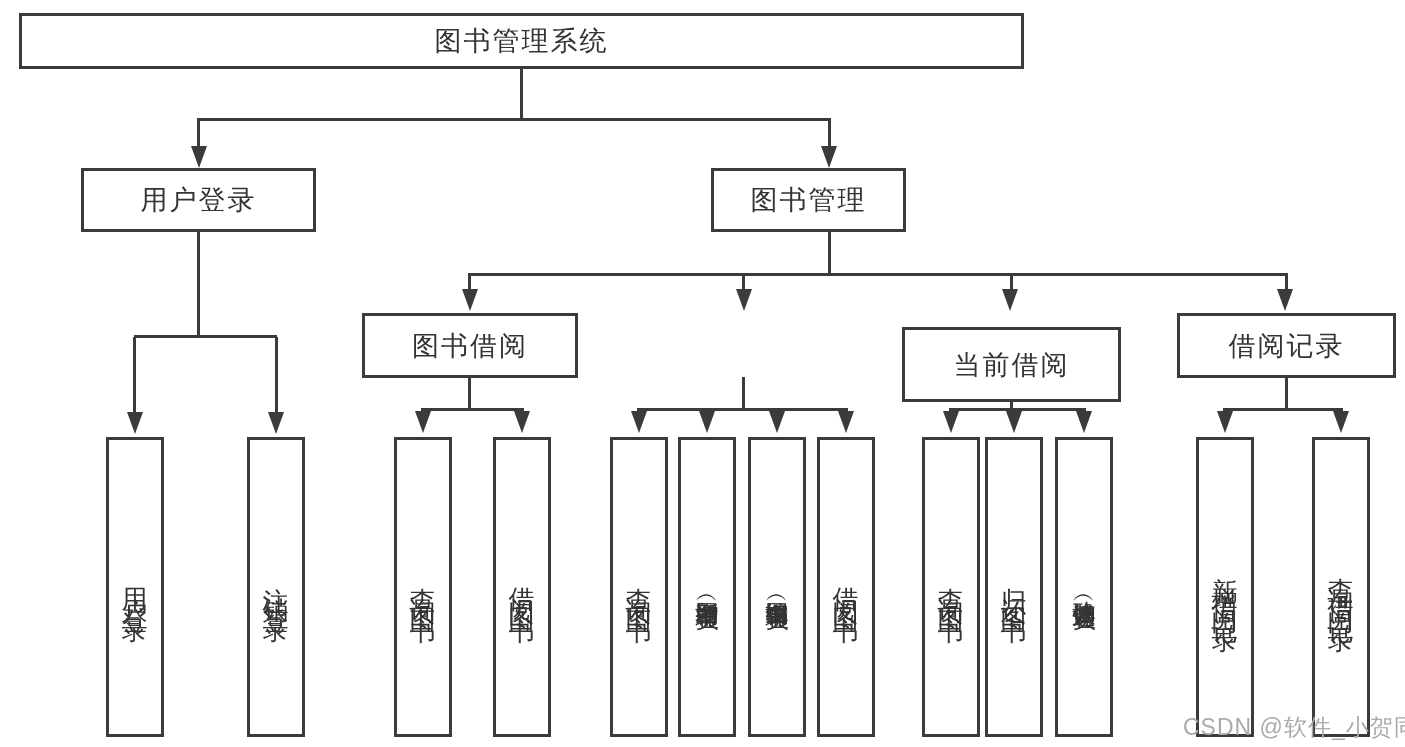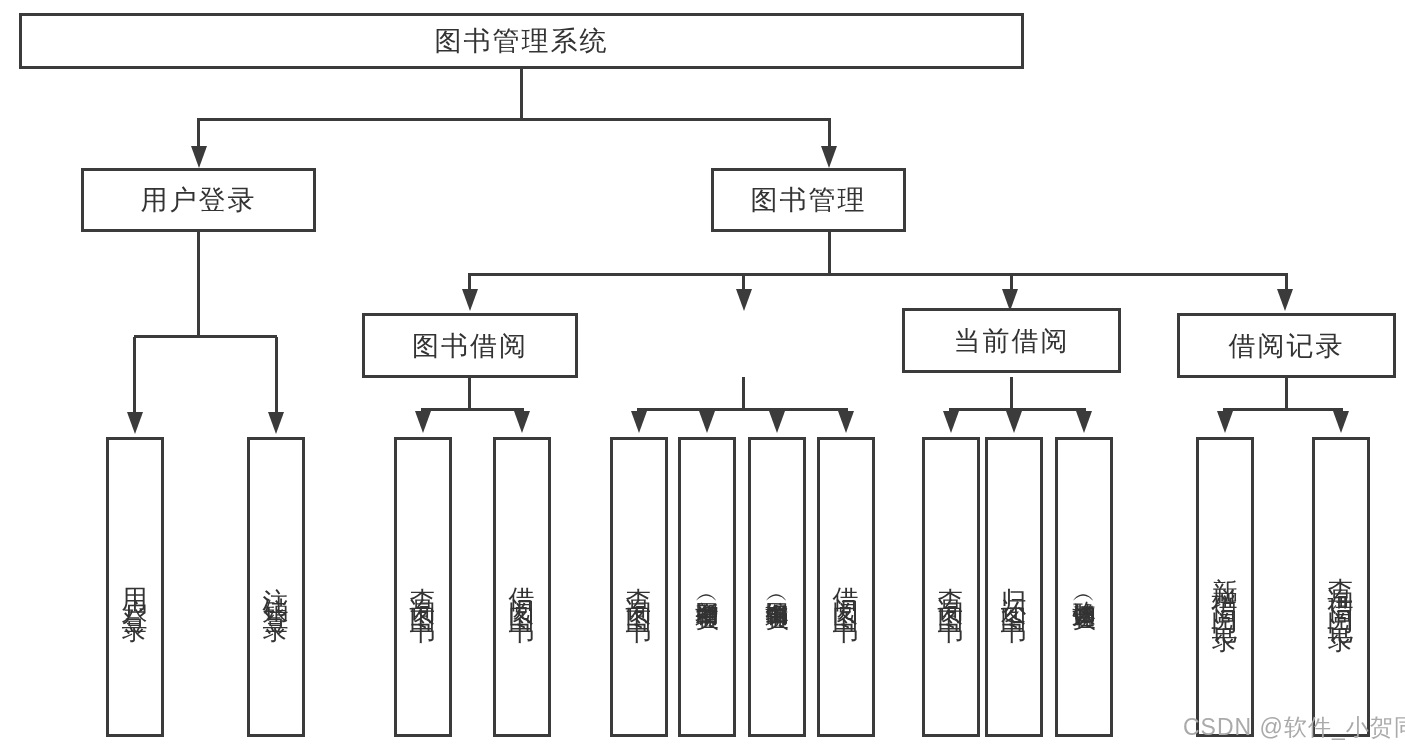--- a/index.html
+++ b/index.html
@@ -88,21 +88,21 @@
   <div class="node" style="left:81px;top:168px;width:235px;height:64px">
     <span class="h-label">用户登录</span>
   </div>
   <div class="node" style="left:711px;top:168px;width:195px;height:64px">
     <span class="h-label">图书管理</span>
   </div>
 
   <div class="node" style="left:362px;top:313px;width:216px;height:65px">
     <span class="h-label">图书借阅</span>
   </div>
-  <div class="node" style="left:902px;top:308px;width:219px;height:65px">
+  <div class="node" style="left:902px;top:327px;width:219px;height:75px">
     <span class="h-label">当前借阅</span>
   </div>
   <div class="node" style="left:1177px;top:313px;width:219px;height:65px">
     <span class="h-label">借阅记录</span>
   </div>
 
   <div class="leaf" style="left:106px">
     <span class="v-label">用户登录</span>
   </div>
   <div class="leaf" style="left:247px">

